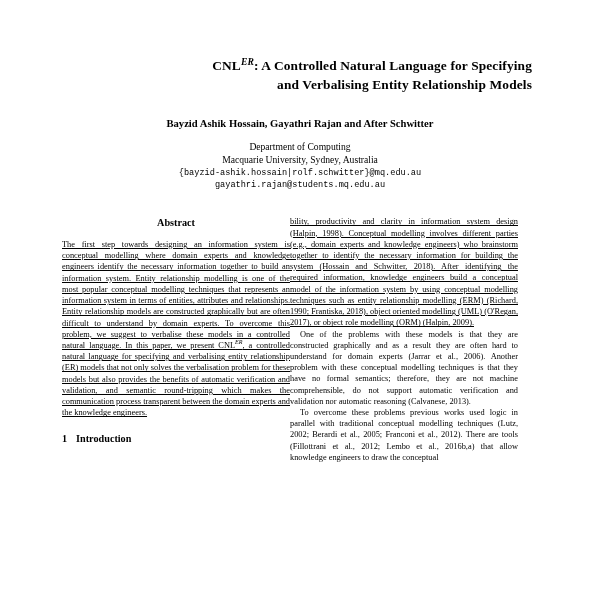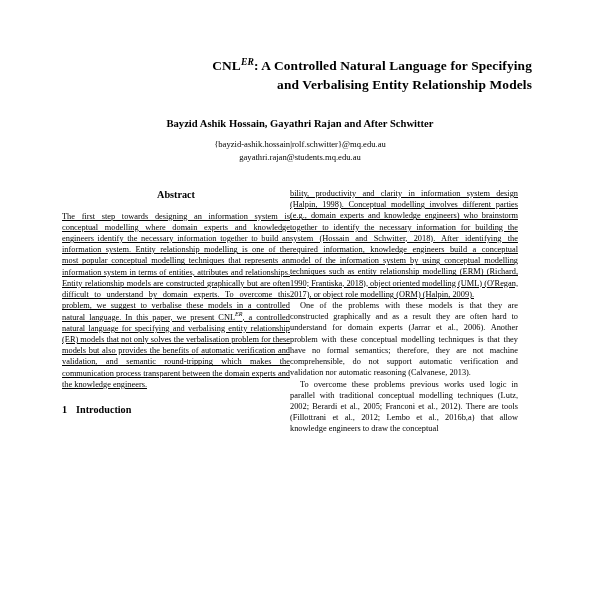--- a/index.html
+++ b/index.html
@@ -43,24 +43,23 @@
     margin-top: 24px;
   }
   .affil {
     text-align: center;
     font-size: 9.6px;
     margin-top: 11px;
     line-height: 1.38;
   }
   .emails {
     text-align: center;
-    font-family: Liberation Serif, serif;
+    font-family: Liberation Mono, monospace;
     font-size: 8.6px;
     line-height: 1.5;
-    margin-top: 9px;
   }
   .columns {
     display: flex;
     margin-top: 24px;
   }
   .col {
     width: 228px;
     font-size: 8.35px;
     line-height: 1.345;
     text-align: justify;
@@ -104,20 +103,24 @@
 
 <div class="page">
 
   <div class="title">
     <span>CNL</span><sup>ER</sup><span>: A Controlled Natural Language for Specifying</span><br>
     <span>and Verbalising Entity Relationship Models</span>
   </div>
 
   <div class="authors">Bayzid Ashik Hossain, Gayathri Rajan and After Schwitter</div>
 
+  <div class="affil">
+    <div>Department of Computing</div>
+    <div>Macquarie University, Sydney, Australia</div>
+  </div>
 
   <div class="emails">
     <div>{bayzid-ashik.hossain|rolf.schwitter}@mq.edu.au</div>
     <div>gayathri.rajan@students.mq.edu.au</div>
   </div>
 
   <div class="columns">
 
     <div class="col col-left">
       <div class="abstract-head">Abstract</div>

